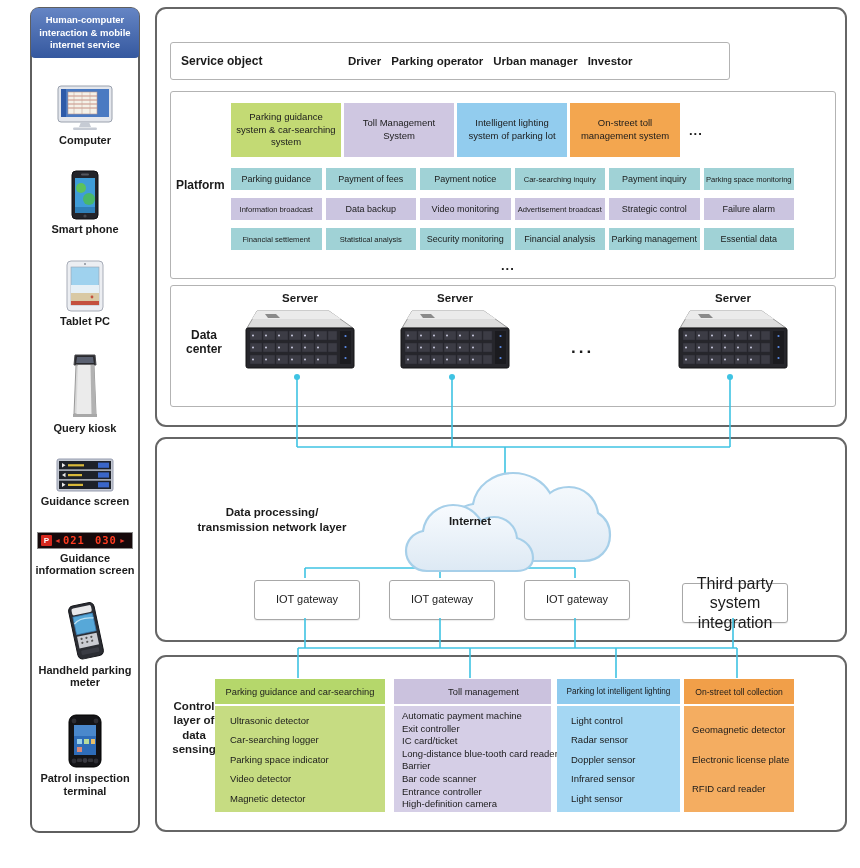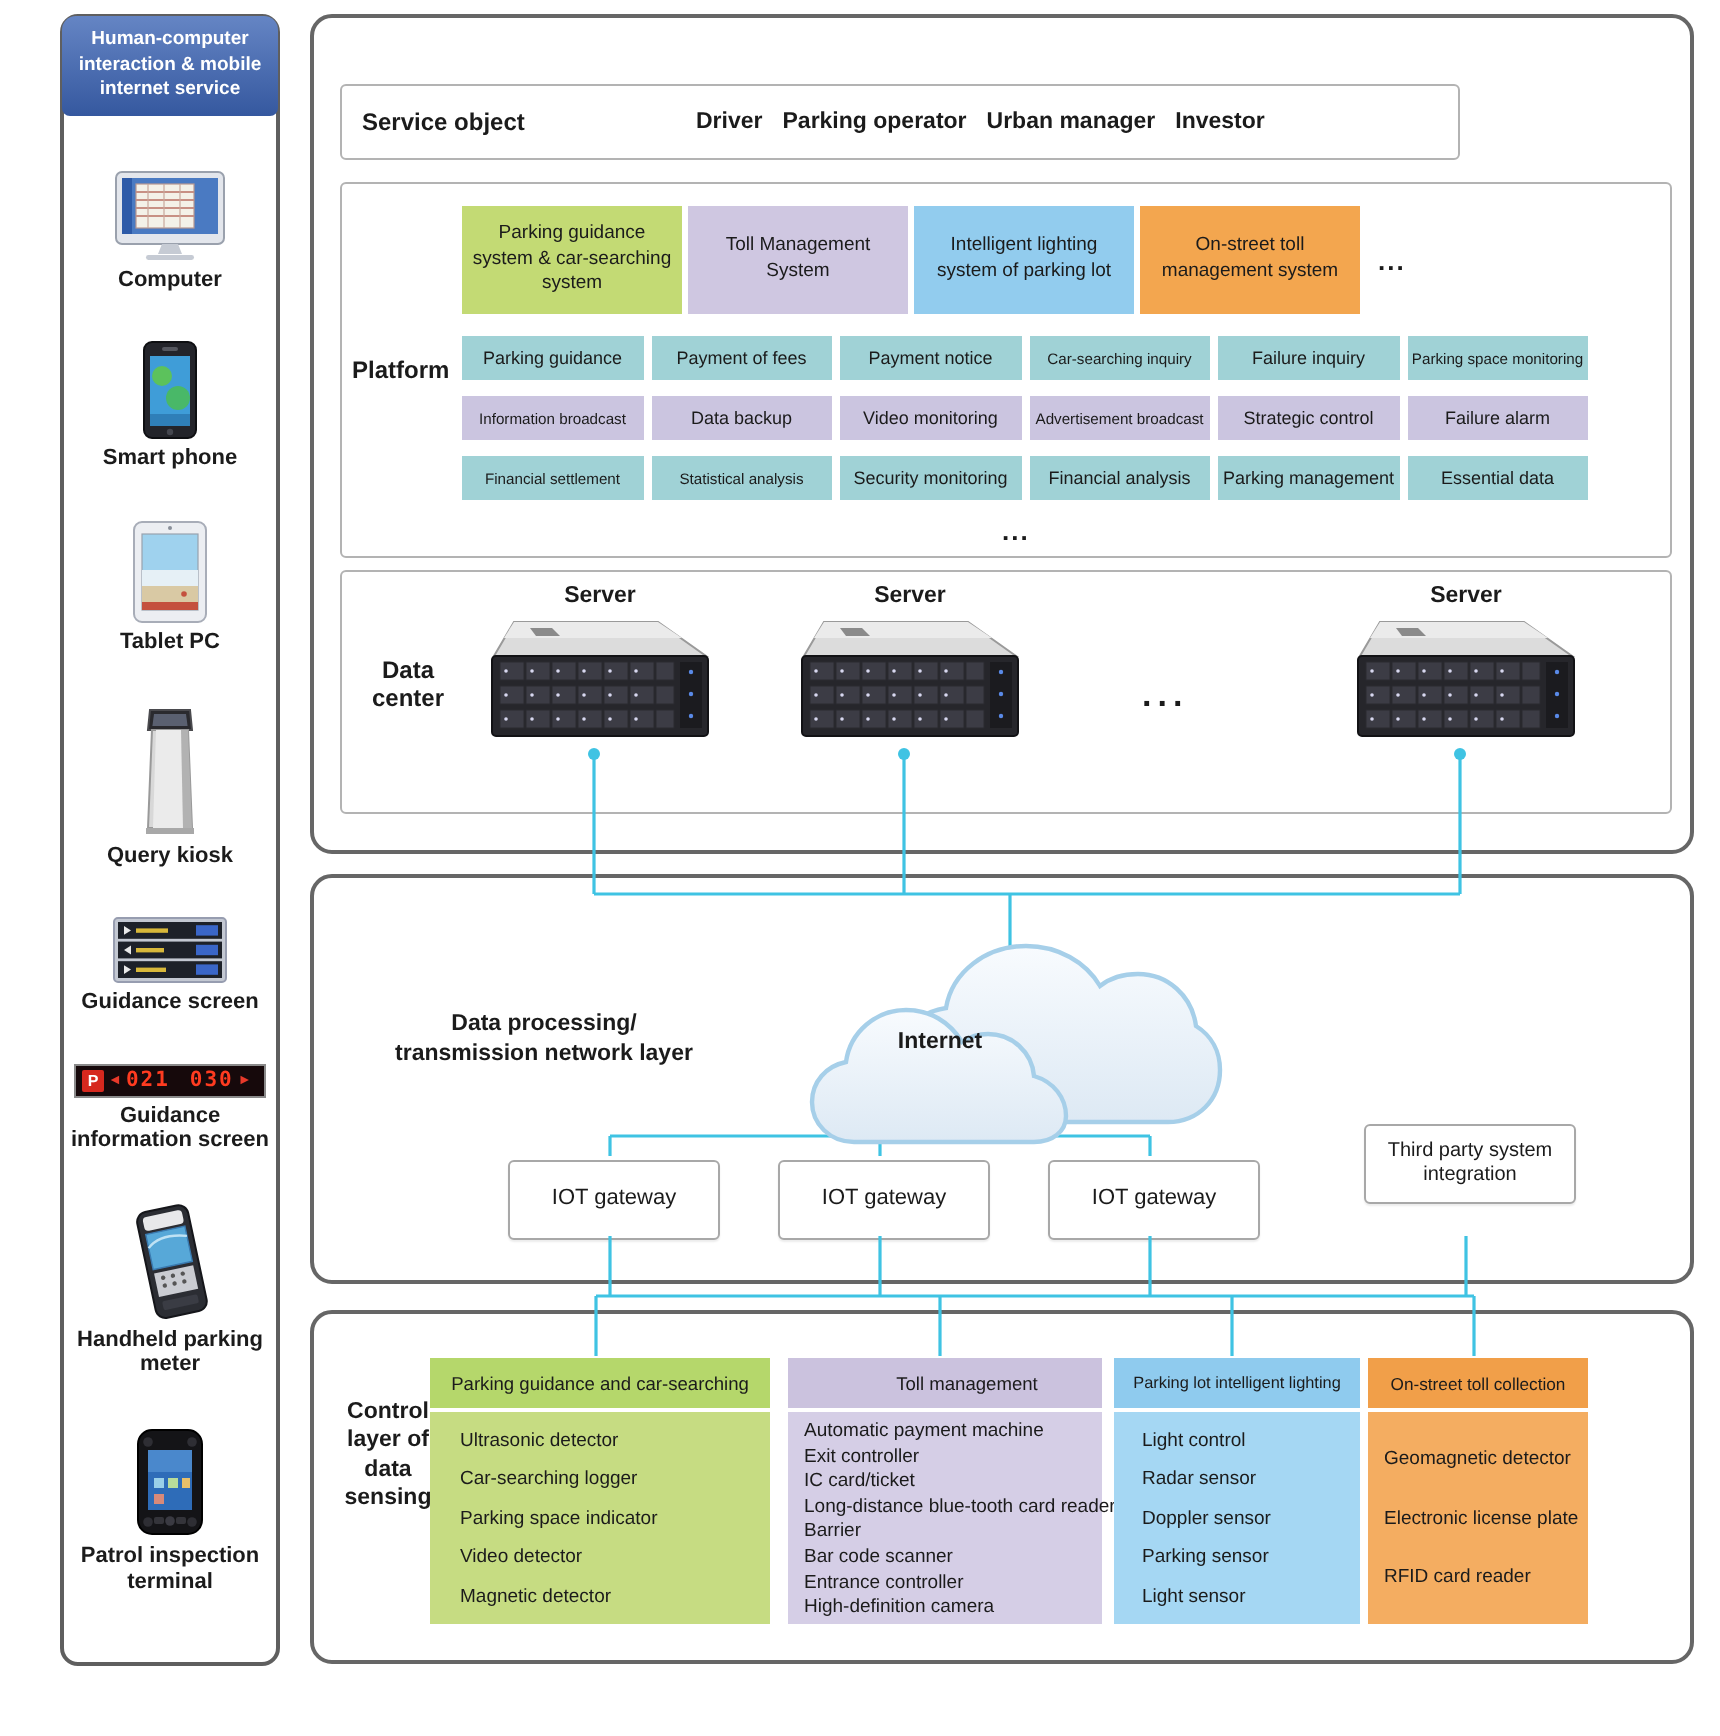--- a/index.html
+++ b/index.html
@@ -75,21 +75,21 @@
   .dc-ellipsis { left:400px; top:52px; font-weight:bold; font-size:17px; letter-spacing:3px; }
 
   
   .net-label { left:20px; top:66px; width:190px; text-align:center; font-weight:bold; font-size:11.5px; line-height:1.3; }
   .cloud-wrap { left:240px; top:28px; width:215px; height:108px; z-index:6; }
   .cloud-text { left:258px; top:76px; width:110px; text-align:center; font-weight:bold; font-size:11.5px; z-index:7; }
   .gateway-row { left:97px; top:141px; display:flex; gap:29px; z-index:4; }
   .gw-box { width:106px; height:40px; background:#fff; border:1px solid #a8a8a8; border-radius:3px;
     display:flex; align-items:center; justify-content:center; font-size:11px; text-align:center; line-height:1.2;
     box-shadow:0 1px 1px rgba(0,0,0,0.08); }
-  .third-party { left:525px; top:123px; width:106px; height:40px; font-size:10px; }
+  .third-party { left:525px; top:144px; width:106px; height:40px; font-size:16px; }
 
   
   .ctl-label { left:6px; top:42px; width:62px; text-align:center; font-weight:bold; font-size:11.5px; line-height:1.25; }
   .ctl-col { top:22px; }
   .ctl-header { height:25px; display:flex; align-items:center; justify-content:center; text-align:center;
     font-size:9.3px; white-space:nowrap; }
   .ctl-body { margin-top:2px; height:106px; display:flex; flex-direction:column; }
   .ctl-item { font-size:9.5px; white-space:nowrap; }
   .col-0 { left:58px;  width:170px; }
   .col-1 { left:237px; width:157px; }
@@ -269,21 +269,21 @@
         <div class="sys-ellipsis">...</div>
       </div>
 
       <div class="abs fn-grid">
         <div class="fn-row row-teal">
 
         <div class="fn-box">Parking guidance</div>
             <div class="fn-box">Payment of fees</div>
             <div class="fn-box">Payment notice</div>
             <div class="fn-box tight">Car-searching inquiry</div>
-            <div class="fn-box">Failure inquiry</div>
+            <div class="fn-box">Payment inquiry</div>
             <div class="fn-box tight">Parking space monitoring</div>
           </div>
         <div class="fn-row row-lav">
 
         <div class="fn-box tight">Information broadcast</div>
             <div class="fn-box">Data backup</div>
             <div class="fn-box">Video monitoring</div>
             <div class="fn-box tight">Advertisement broadcast</div>
             <div class="fn-box">Strategic control</div>
             <div class="fn-box">Failure alarm</div>
@@ -535,21 +535,21 @@
         </div>
     </div>
 
     <div class="abs ctl-col col-2">
       <div class="ctl-header">Parking lot intelligent lighting</div>
       <div class="ctl-body">
 
       <div class="ctl-item">Light control</div>
           <div class="ctl-item">Radar sensor</div>
           <div class="ctl-item">Doppler sensor</div>
-          <div class="ctl-item">Parking sensor</div>
+          <div class="ctl-item">Infrared sensor</div>
           <div class="ctl-item">Light sensor</div>
         </div>
     </div>
 
     <div class="abs ctl-col col-3">
       <div class="ctl-header">On-street toll collection</div>
       <div class="ctl-body">
 
       <div class="ctl-item tight">Geomagnetic detector</div>
           <div class="ctl-item tight">Electronic license plate</div>

